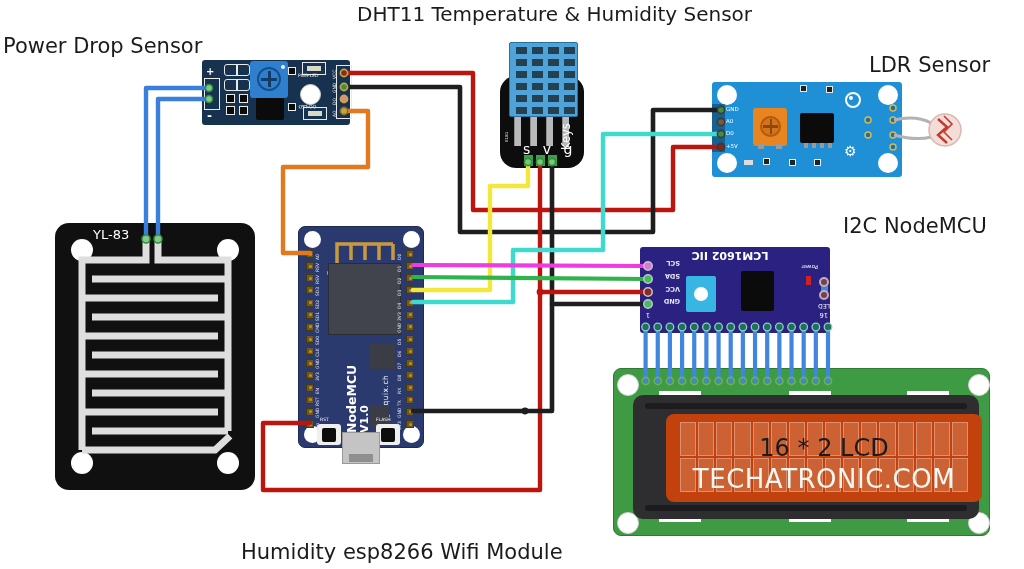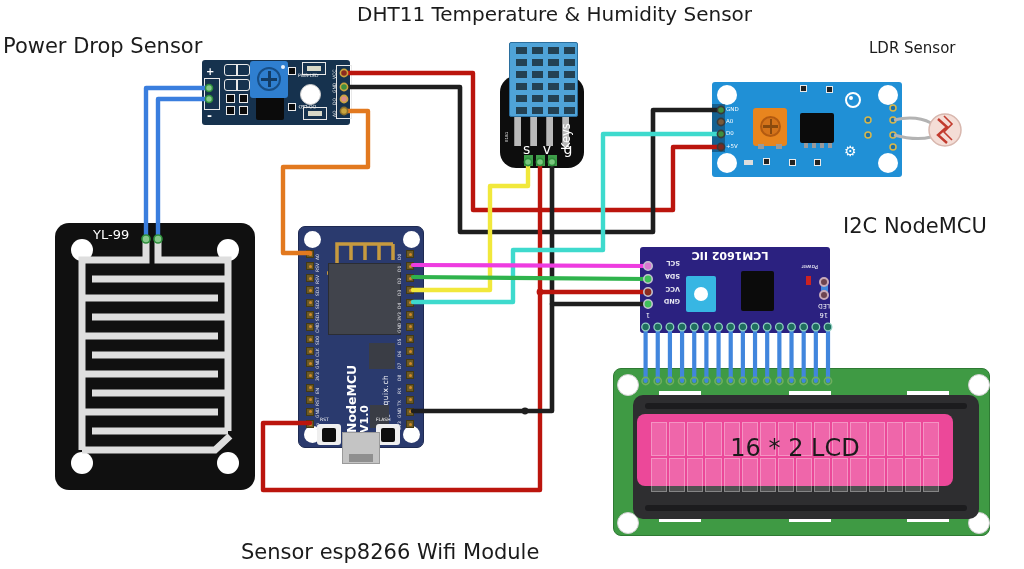--- a/index.html
+++ b/index.html
@@ -19,23 +19,23 @@
   .rain-lbl{position:absolute;font-size:4.5px;color:#eee;transform:rotate(-90deg);transform-origin:0 0;line-height:1}
   .cell{background:rgba(255,255,255,0.17);border:1px solid rgba(255,255,255,0.30);box-sizing:border-box}
   #wires{position:absolute;left:0;top:0;z-index:10;pointer-events:none}
   .whitebox{position:absolute;border:1.5px solid #e9e9e9;box-sizing:border-box}
 </style>
 </head>
 <body>
 
 <div class="title" style="left:357px;top:2px">DHT11 Temperature &amp; Humidity Sensor</div>
 <div class="title" style="left:3px;top:34px;font-size:21px">Power Drop Sensor</div>
-<div class="title" style="left:869px;top:39px;font-size:15px">LDR Sensor</div>
+<div class="title" style="left:869px;top:53px;font-size:21px">LDR Sensor</div>
 <div class="title" style="left:843px;top:214px;font-size:21px">I2C NodeMCU</div>
-<div class="title" style="left:241px;top:540px;font-size:21px">Sensor esp8266 Wifi Module</div>
+<div class="title" style="left:241px;top:540px;font-size:21px">Humidity esp8266 Wifi Module</div>
 
 <div class="board" style="left:202px;top:60px;width:148px;height:65px;background:#16324e;border-radius:3px">
   <div class="whitebox" style="left:2px;top:18px;width:16px;height:32px"></div>
   <div class="wlbl" style="left:4px;top:7px;font-size:10px;font-weight:bold">+</div>
   <div class="wlbl" style="left:5px;top:50px;font-size:12px;font-weight:bold">-</div>
   <div class="whitebox" style="left:22px;top:4px;width:26px;height:12px;border-radius:3px;background:linear-gradient(90deg,transparent 45%,#e9e9e9 45%,#e9e9e9 55%,transparent 55%)"></div>
   <div class="whitebox" style="left:22px;top:19px;width:26px;height:12px;border-radius:3px;background:linear-gradient(90deg,transparent 45%,#e9e9e9 45%,#e9e9e9 55%,transparent 55%)"></div>
   <div class="whitebox" style="left:24px;top:34px;width:9px;height:9px;background:#0b0b0b"></div>
   <div class="whitebox" style="left:37px;top:34px;width:9px;height:9px;background:#0b0b0b"></div>
   <div class="whitebox" style="left:24px;top:46px;width:9px;height:9px;background:#0b0b0b"></div>
@@ -69,21 +69,21 @@
 
 <div class="board" style="left:55px;top:223px;width:200px;height:267px;background:#101010;border-radius:14px">
   <svg width="200" height="267" viewBox="0 0 200 267">
     <circle cx="27" cy="27" r="11" fill="#fff"></circle>
     <circle cx="173" cy="27" r="11" fill="#fff"></circle>
     <circle cx="27" cy="240" r="11" fill="#fff"></circle>
     <circle cx="173" cy="240" r="11" fill="#fff"></circle>
     <path d="M91,16 V37 H27 V227 M27,75 H163 M27,113 H163 M27,151 H163 M27,189 H163 M27,227 H160 L175,213" stroke="#dedede" stroke-width="7" fill="none"></path>
     <path d="M103,16 V37 H173 V208 M173,56 H37 M173,94 H37 M173,132 H37 M173,170 H37 M173,208 H37" stroke="#dedede" stroke-width="7" fill="none"></path>
   </svg>
-  <div class="wlbl" style="left:38px;top:5px;font-size:13px">YL-99</div>
+  <div class="wlbl" style="left:38px;top:5px;font-size:13px">YL-83</div>
 </div>
 
 <div class="board" style="left:495px;top:40px;width:95px;height:130px">
   <div class="abs" style="left:5px;top:36px;width:84px;height:92px;background:#0d0d0d;border-radius:16px"></div>
   <div class="abs" style="left:19px;top:70px;width:6px;height:36px;background:#b9b9b9;border-left:1px solid #8d8d8d"></div>
   <div class="abs" style="left:35px;top:70px;width:6px;height:36px;background:#b9b9b9;border-left:1px solid #8d8d8d"></div>
   <div class="abs" style="left:51px;top:70px;width:6px;height:36px;background:#b9b9b9;border-left:1px solid #8d8d8d"></div>
   <div class="abs" style="left:67px;top:70px;width:6px;height:36px;background:#b9b9b9;border-left:1px solid #8d8d8d"></div>
   <div class="abs" id="dht-body" style="left:14px;top:2px;width:69px;height:75px;background:#4fa3d8;border:1px solid #2b6f9e;border-radius:2px;box-sizing:border-box">
       <div class="abs" style="left: 6px; top: 4px; width: 11px; height: 7px; background: rgb(30, 51, 64); opacity: 0.88;"></div>
@@ -282,21 +282,21 @@
   <div class="abs" style="left:354px;top:143px;width:20px;height:20px;border-radius:50%;background:#fff;border:1px solid #d0d0d0"></div>
   <div class="abs" style="left:45px;top:22px;width:42px;height:5px;background:#fff"></div>
   <div class="abs" style="left:175px;top:22px;width:42px;height:5px;background:#fff"></div>
   <div class="abs" style="left:293px;top:22px;width:42px;height:5px;background:#fff"></div>
   <div class="abs" style="left:45px;top:148px;width:42px;height:5px;background:#fff"></div>
   <div class="abs" style="left:175px;top:148px;width:42px;height:5px;background:#fff"></div>
   <div class="abs" style="left:293px;top:148px;width:42px;height:5px;background:#fff"></div>
   <div class="abs" style="left:19px;top:26px;width:346px;height:124px;background:#2e2e30;border-radius:10px">
     <div class="abs" style="left:12px;top:8px;width:322px;height:6px;background:#1c1c1e;border-radius:3px"></div>
     <div class="abs" style="left:12px;top:110px;width:322px;height:6px;background:#1c1c1e;border-radius:3px"></div>
-    <div class="abs" style="left:4px;top:19px;width:316px;height:72px;background:#ec4899;border-radius:8px">
+    <div class="abs" style="left:33px;top:19px;width:316px;height:88px;background:#c2410c;border-radius:8px">
       <div class="abs" id="lcd-grid" style="left:14px;top:8px;width:288px;height:70px;display:grid;grid-template-columns:repeat(16,1fr);grid-template-rows:1fr 1fr;gap:2px">
           <div class="cell" style=""></div>
           <div class="cell" style=""></div>
           <div class="cell" style=""></div>
           <div class="cell" style=""></div>
           <div class="cell" style=""></div>
           <div class="cell" style=""></div>
           <div class="cell" style=""></div>
           <div class="cell" style=""></div>
           <div class="cell" style=""></div>
@@ -318,20 +318,21 @@
           <div class="cell" style=""></div>
           <div class="cell" style=""></div>
           <div class="cell" style=""></div>
           <div class="cell" style=""></div>
           <div class="cell" style=""></div>
           <div class="cell" style=""></div>
           <div class="cell" style=""></div>
           <div class="cell" style=""></div>
         </div>
       <div class="abs" style="left:0;top:20px;width:100%;text-align:center;font-size:24px;color:#1b1b1b;white-space:nowrap">16 * 2 LCD</div>
+      <div class="abs" style="left:0;top:50px;width:100%;text-align:center;font-size:26px;color:#f4f8f0;letter-spacing:0.5px;white-space:nowrap">TECHATRONIC.COM</div>
     </div>
   </div>
 </div>
 
 <svg id="wires" width="1024" height="569">
   <path d="M894,120 Q916,115 931,123" stroke="#b3b3b3" stroke-width="3" fill="none"></path>
   <path d="M894,135 Q916,141 931,137" stroke="#b3b3b3" stroke-width="3" fill="none"></path>
   <circle cx="945" cy="130" r="16" fill="#f4ddd6" stroke="#d8b7ae" stroke-width="1.5"></circle>
   <polyline points="938,119 947,127 938,135 947,143" stroke="#c23b2e" stroke-width="2.4" fill="none"></polyline>
   <polyline points="944,116 952,124 944,132 952,140" stroke="#c23b2e" stroke-width="1.6" fill="none"></polyline>

